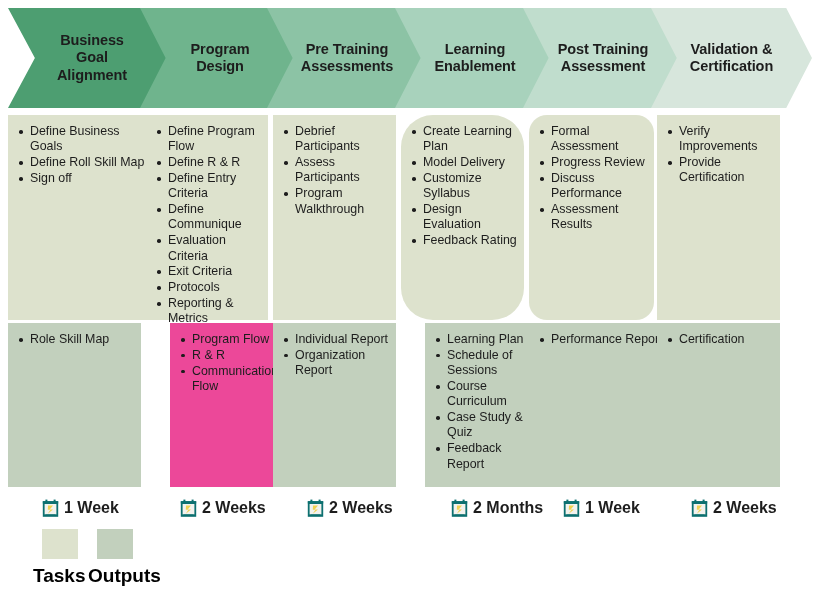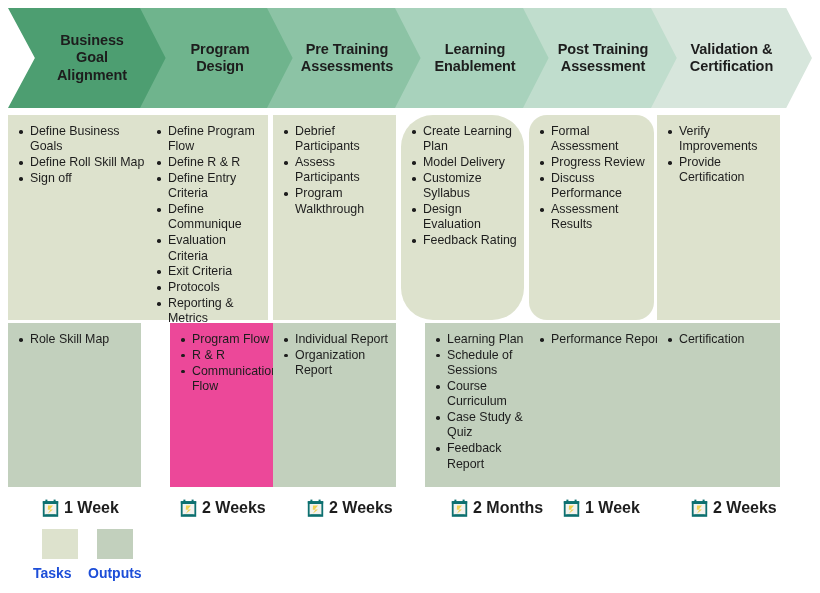--- a/index.html
+++ b/index.html
@@ -107,23 +107,23 @@
   
   .legend-swatch {
     position: absolute;
     width: 36px;
     height: 30px;
     top: 529px;
   }
   .legend-label {
     position: absolute;
     top: 565px;
-    font-size: 14px;
+    font-size: 19px;
     font-weight: bold;
-    color: #1d4ed8;
+    color: #000000;
     white-space: nowrap;
   }
 </style>
 </head>
 <body>
 
 <div id="diagram">
     <div class="phase-header" style="left: 8px; width: 168px;">
       <div class="chev" style="background: rgb(77, 158, 113);"></div>
       <div class="chev-label">Business

